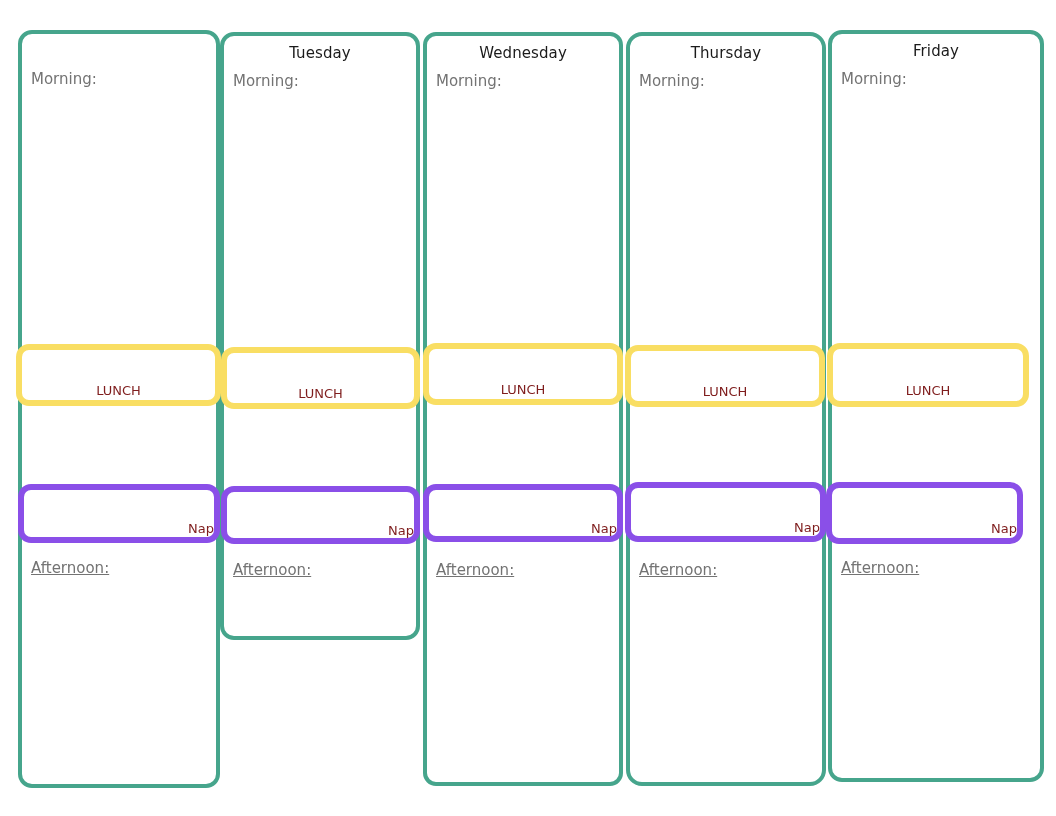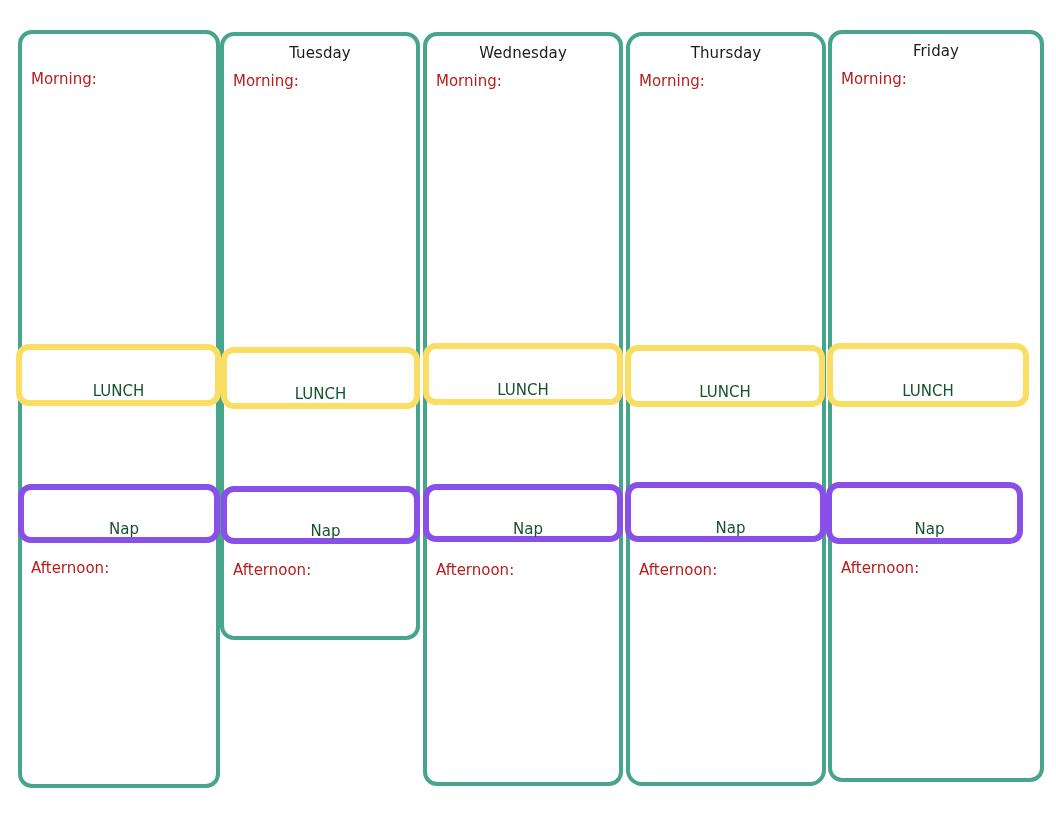--- a/index.html
+++ b/index.html
@@ -42,50 +42,50 @@
     font-size: 15px;
     color: #1b1b1b;
     line-height: 1.2;
     letter-spacing: 0.1px;
   }
 
   .slot-label {
     position: absolute;
     left: 9px;
     font-size: 15px;
-    color: #b91c1c;
+    color: #737373;
     line-height: 1.2;
     white-space: nowrap;
   }
   .slot-label.morning   { top: 36px; }
-  .slot-label.afternoon { top: 525px; }
+  .slot-label.afternoon { top: 525px; text-decoration: underline; }
 
   
   .event-box {
     position: absolute;
     box-sizing: border-box;
     background: #ffffff;
     border-radius: 13px;
     z-index: 5;
     display: flex;
     align-items: center;
   }
 
   .event-box.lunch {
     border: 6px solid var(--yellow, #f9de63);
     justify-content: center;
   }
   .event-box.nap {
     border: 6px solid var(--purple, #8a4fe8);
-    justify-content: center;
+    justify-content: flex-end;
   }
 
   .event-label {
-    font-size: 15px;
-    color: #14532d;
+    font-size: 13px;
+    color: #7f1d1d;
     line-height: 1.2;
     white-space: nowrap;
     margin-top: 31px;
   }
   .event-box.nap .event-label {
     padding-left: 10px;
   }
 </style>
 </head>
 <body style="background: rgb(255, 255, 255);">
@@ -93,21 +93,21 @@
 <div id="planner" style="--teal: #46a58c; --yellow: #f9de63; --purple: #8a4fe8;">
     <div class="day-column" style="left: 18px; top: 30px; width: 202px; height: 758px;">
       <div class="slot-label morning">Morning:</div>
       <div class="slot-label afternoon">Afternoon:</div>
     </div>
     <div class="day-column" style="left: 220px; top: 32px; width: 200px; height: 608px;">
       <div class="day-header">Tuesday</div>
       <div class="slot-label morning">Morning:</div>
       <div class="slot-label afternoon">Afternoon:</div>
     </div>
-    <div class="day-column" style="left: 423px; top: 32px; width: 200px; height: 754px;">
+    <div class="day-column" style="left: 423px; top: 32px; width: 200px; height: 754px; border-radius: 13px;">
       <div class="day-header">Wednesday</div>
       <div class="slot-label morning">Morning:</div>
       <div class="slot-label afternoon">Afternoon:</div>
     </div>
     <div class="day-column" style="left: 626px; top: 32px; width: 200px; height: 754px; border-radius: 16px;">
       <div class="day-header">Thursday</div>
       <div class="slot-label morning">Morning:</div>
       <div class="slot-label afternoon">Afternoon:</div>
     </div>
     <div class="day-column" style="left: 828px; top: 30px; width: 216px; height: 752px;">

